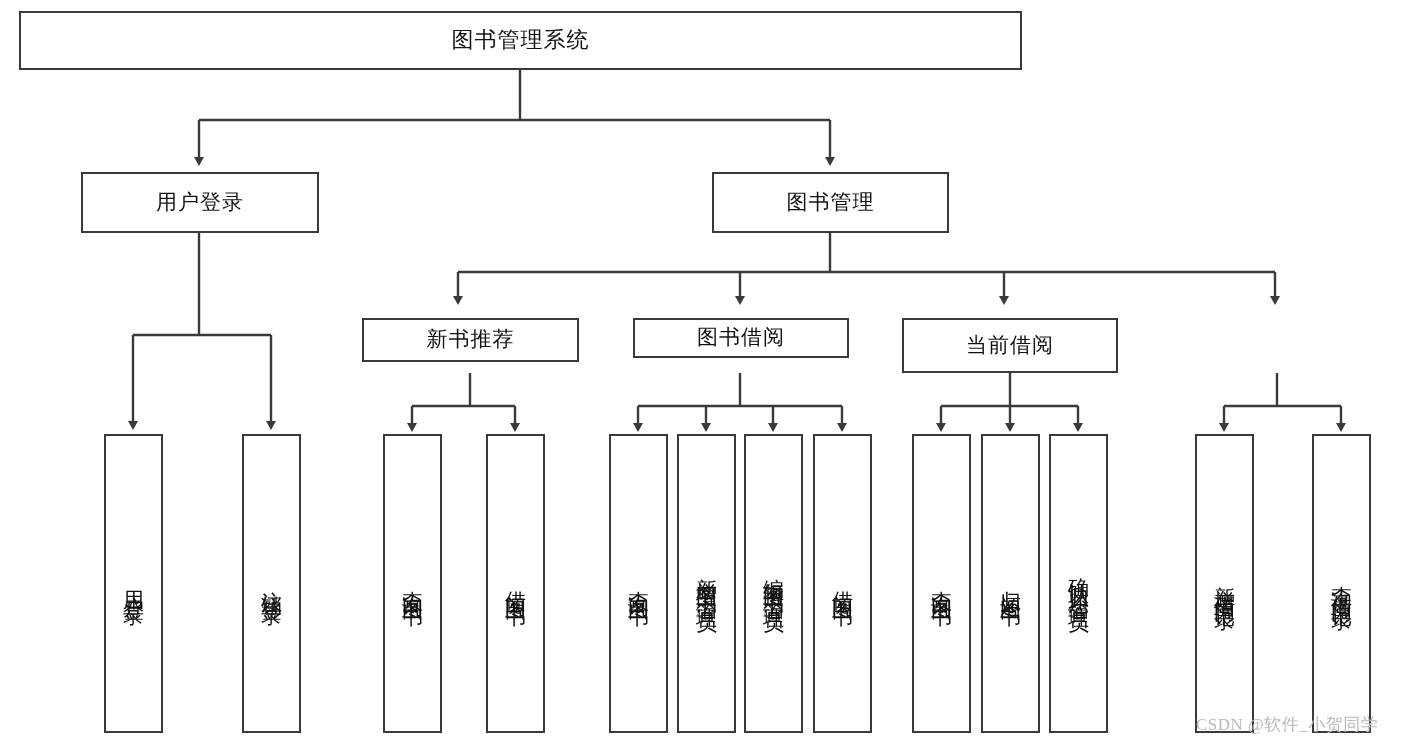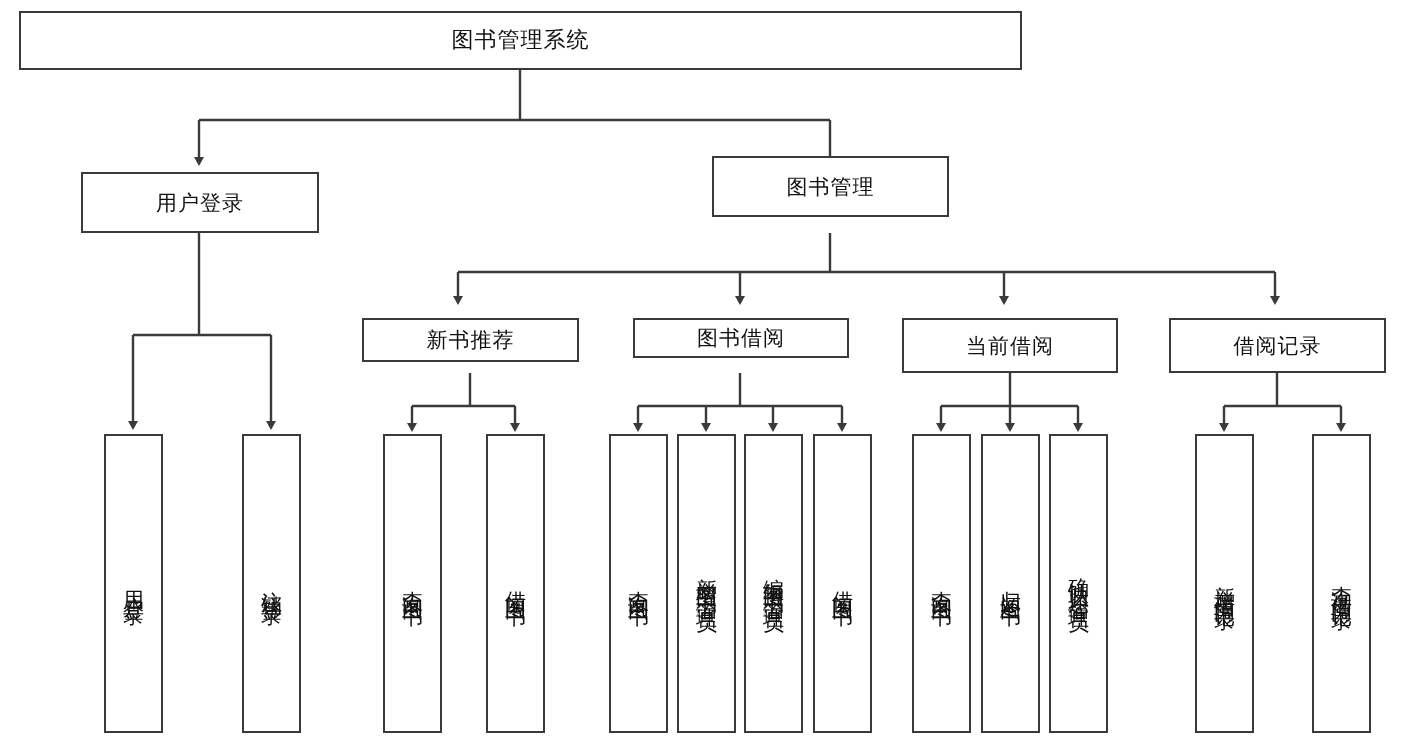--- a/index.html
+++ b/index.html
@@ -10,20 +10,21 @@
   body {
     font-family: "Liberation Sans", "DejaVu Sans", sans-serif;
     color: #1a1a1a;
   }
   #canvas {
     position: relative;
     width: 1405px;
     height: 747px;
     background: #ffffff;
     overflow: hidden;
+    font-family: Liberation Serif, serif;
   }
   svg.wires {
     position: absolute;
     left: 0;
     top: 0;
     width: 1405px;
     height: 747px;
     pointer-events: none;
   }
   .node {
@@ -125,35 +126,32 @@
     </g>
   </svg>
 
   <div class="node h-node root" style="left:19px; top:11px; width:1003px; height:59px;">
     <span>图书管理系统</span>
   </div>
 
   <div class="node h-node" style="left:81px; top:172px; width:238px; height:61px;">
     <span>用户登录</span>
   </div>
-  <div class="node h-node" style="left:712px; top:156px; width:237px; height:61px;align-items:center;">
+  <div class="node h-node" style="left:712px; top:172px; width:237px; height:61px;align-items:center;">
     <span>图书管理</span>
   </div>
 
   <div class="node h-node" style="left:362px; top:318px; width:217px; height:44px;">
     <span>新书推荐</span>
   </div>
   <div class="node h-node" style="left:633px; top:318px; width:216px; height:40px;">
     <span>图书借阅</span>
   </div>
   <div class="node h-node" style="left:902px; top:318px; width:216px; height:55px;justify-content:center;">
     <span>当前借阅</span>
-  </div>
-  <div class="node h-node" style="left:1169px; top:318px; width:217px; height:55px;">
-    <span>借阅记录</span>
   </div>
 
   <div class="node leaf" style="left:104px; top:434px; width:59px; height:299px;">
     <span class="leaf-text">用户登录</span>
   </div>
   <div class="node leaf" style="left:242px; top:434px; width:59px; height:299px;">
     <span class="leaf-text">注销登录</span>
   </div>
 
   <div class="node leaf" style="left:383px; top:434px; width:59px; height:299px;">
@@ -186,14 +184,15 @@
     <span class="leaf-text">确认归还（管理员）</span>
   </div>
 
   <div class="node leaf" style="left:1195px; top:434px; width:59px; height:299px;">
     <span class="leaf-text">新增借阅记录</span>
   </div>
   <div class="node leaf" style="left:1312px; top:434px; width:59px; height:299px;">
     <span class="leaf-text">查询借阅记录</span>
   </div>
 
+  <div class="watermark" style="left:1196px; top:713px;">CSDN @软件_小贺同学</div>
 
 </div>
 
 </body></html>

